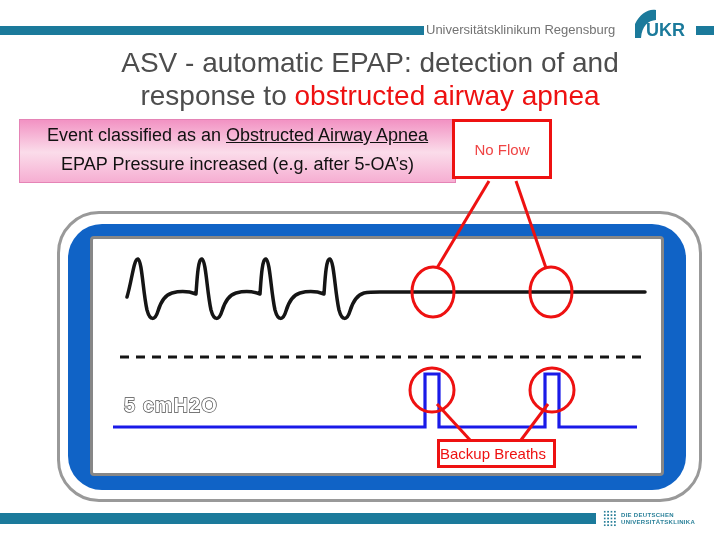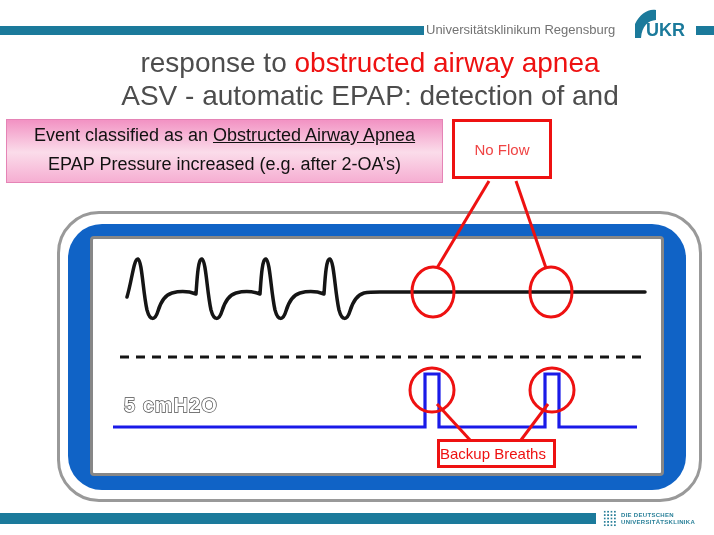--- a/index.html
+++ b/index.html
@@ -13,21 +13,21 @@
   .institution{position:absolute;left:426px;top:22px;width:208px;
                font-size:13px;font-weight:normal;color:#737373;white-space:nowrap;}
   .ukr-logo{position:absolute;left:633px;top:7px;width:58px;height:33px;}
 
   
   .title{position:absolute;left:40px;top:46px;width:660px;text-align:center;
          font-size:28px;line-height:33px;color:#4d4d4d;}
   .title .hl{color:#ee1111;}
 
   
-  .event-box{position:absolute;left:6px;top:119px;width:437px;height:64px;
+  .event-box{position:absolute;left:19px;top:119px;width:437px;height:64px;
              background:linear-gradient(180deg,#f292c3 0%,#fbdcea 52%,#f6aed2 100%);
              border:1px solid #e584b6;box-sizing:border-box;
              display:flex;flex-direction:column;justify-content:space-between;
              padding:5px 0 7px 0;text-align:center;font-size:18px;color:#111;}
   .event-box .ul{text-decoration:underline;}
 
   
   .noflow-box{position:absolute;left:452px;top:119px;width:100px;height:60px;
               background:#fff;border:3px solid #ee1111;box-sizing:border-box;
               display:flex;flex-direction:column;justify-content:center;
@@ -67,27 +67,27 @@
 
   <div class="hbar hbar-left"></div>
   <div class="institution">Universitätsklinikum Regensburg</div>
   <svg class="ukr-logo" viewBox="0 0 58 33">
     <path d="M2,31 L2,17 C7,7 15,1.5 23,3 L23,13 C15,13.5 9,19 8,31 Z" fill="#1b7a9b"></path>
     <text x="13" y="29" font-size="18" font-weight="bold" fill="#1b7a9b" style="letter-spacing:0;">UKR</text>
   </svg>
   <div class="hbar hbar-right"></div>
 
   <div class="title">
+    <div>ASV - automatic EPAP: detection of and</div>
     <div><span>response to </span><span class="hl">obstructed airway apnea</span></div>
-    <div>ASV - automatic EPAP: detection of and</div>
   </div>
 
   <div class="event-box">
     <div><span>Event classified as an </span><span class="ul">Obstructed Airway Apnea</span></div>
-    <div>EPAP Pressure increased (e.g. after 2-OA’s)</div>
+    <div>EPAP Pressure increased (e.g. after 5-OA’s)</div>
   </div>
 
   <div class="outer-frame"></div>
   <div class="blue-frame"></div>
   <div class="inner-panel"></div>
 
   <svg class="overlay" viewBox="0 0 714 535">
 
     <path fill="none" stroke="#151515" stroke-width="3.5" stroke-linecap="round" stroke-linejoin="round" d="M127,297 C132,280 134,258 138,259 C142,261 143,292 147,310 C150,321 155,321 158,311
              C161,301 165,295 172,293 C180,291 188,291 196,294

